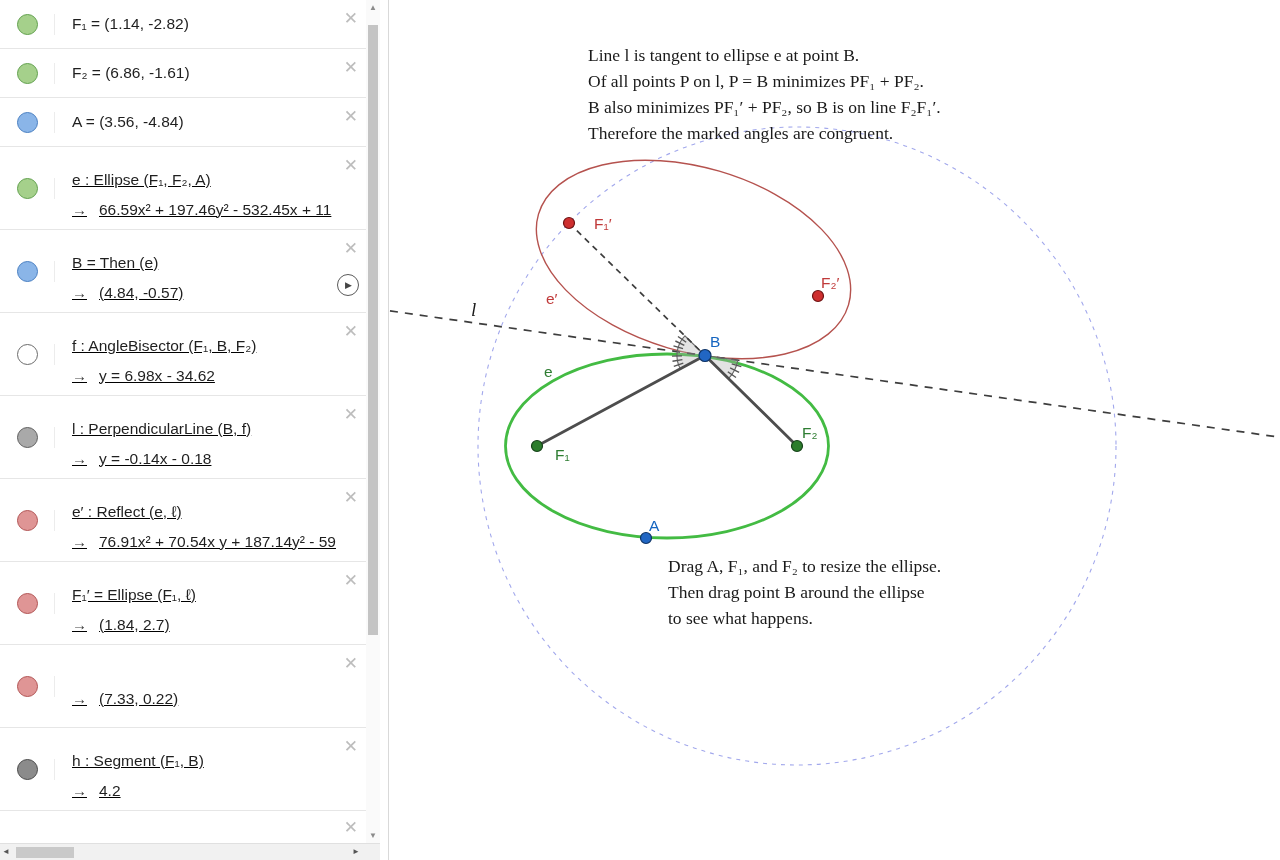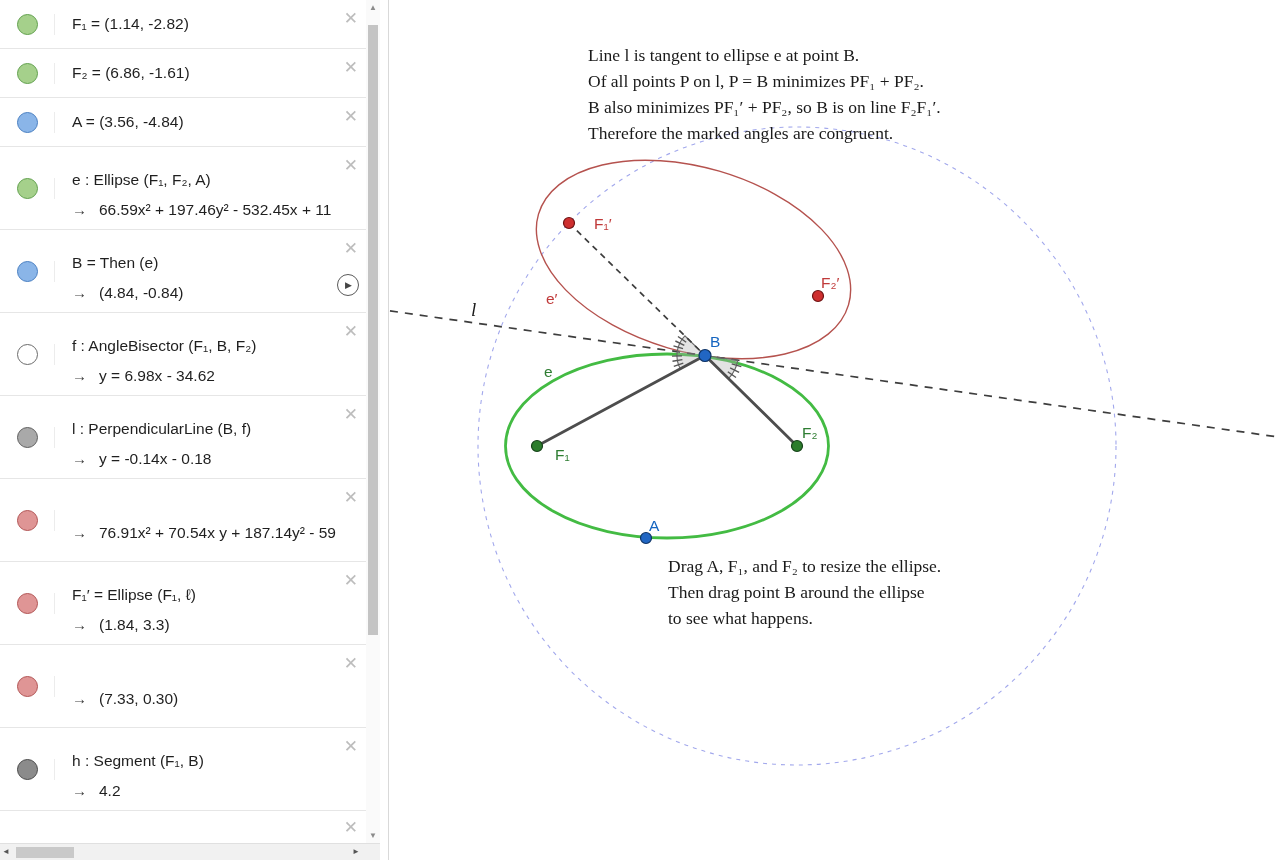--- a/index.html
+++ b/index.html
@@ -14,21 +14,21 @@
   .row.two { height:83px; }
   .marble-cell { width:55px; flex:0 0 55px; display:flex; align-items:center; justify-content:center; border-right:1px solid #ececec; }
   .marble { width:21px; height:21px; border-radius:50%; display:block; }
   .marble.green { background:#a5d08b; border:1px solid #62a14e; }
   .marble.blue  { background:#8ab5e8; border:1px solid #4a80c2; }
   .marble.white { background:#ffffff; border:1px solid #6b6b6b; }
   .marble.gray  { background:#a9a9a9; border:1px solid #5f5f5f; }
   .marble.darkgray { background:#8b8b8b; border:1px solid #4a4a4a; }
   .marble.red   { background:#df9595; border:1px solid #b25555; }
   .rcontent { flex:1; padding:0 6px 0 17px; display:flex; flex-direction:column; justify-content:center; overflow:hidden; }
-  .row.two .rcontent { justify-content:flex-start; padding-top:13px; }
+  .row.two .rcontent { justify-content:flex-start; padding-top:13px;text-decoration:underline; }
   .rlabel { font-size:15.5px; color:#1f1f1f; white-space:nowrap; }
   .rvalue-line { margin-top:12px; font-size:15.5px; color:#1f1f1f; white-space:nowrap; display:flex; align-items:center; }
   .rarrow { color:#3c3c3c; margin-right:12px; font-size:15px; }
   .close-x { position:absolute; right:8px; top:10px; font-size:17px; color:#bdbdbd; line-height:1; cursor:pointer; }
   .play-btn { position:absolute; right:7px; top:44px; width:22px; height:22px; border:1.6px solid #5a5a5a; border-radius:50%;
     display:flex; align-items:center; justify-content:center; font-size:9px; color:#444; cursor:pointer; }
   .play-btn span { margin-left:1px; }
 
   
   #vscroll { position:absolute; left:366px; top:0; width:14px; height:843px; background:#fafafa; }
@@ -100,21 +100,21 @@
     </div>
 
     <div class="row two">
       <div class="marble-cell">
           <span class="marble blue"></span>
         </div>
       <div class="rcontent">
         <div class="rlabel">B = Then (e)</div>
         <div class="rvalue-line">
             <span class="rarrow">→</span>
-            <span>(4.84, -0.84)</span>
+            <span>(4.84, -0.57)</span>
           </div>
       </div>
       <span class="close-x">✕</span>
       <span class="play-btn">
           <span>▶</span>
         </span>
     </div>
 
     <div class="row two">
       <div class="marble-cell">
@@ -142,50 +142,51 @@
           </div>
       </div>
       <span class="close-x">✕</span>
     </div>
 
     <div class="row two">
       <div class="marble-cell">
           <span class="marble red"></span>
         </div>
       <div class="rcontent">
+        <div class="rlabel">e′ : Reflect (e, ℓ)</div>
         <div class="rvalue-line">
             <span class="rarrow">→</span>
             <span>76.91x² + 70.54x y + 187.14y² - 59</span>
           </div>
       </div>
       <span class="close-x">✕</span>
     </div>
 
     <div class="row two">
       <div class="marble-cell">
           <span class="marble red"></span>
         </div>
       <div class="rcontent">
         <div class="rlabel">F₁′ = Ellipse (F₁, ℓ)</div>
         <div class="rvalue-line">
             <span class="rarrow">→</span>
-            <span>(1.84, 3.3)</span>
+            <span>(1.84, 2.7)</span>
           </div>
       </div>
       <span class="close-x">✕</span>
     </div>
 
     <div class="row two">
       <div class="marble-cell">
           <span class="marble red"></span>
         </div>
       <div class="rcontent">
         <div class="rvalue-line">
             <span class="rarrow">→</span>
-            <span>(7.33, 0.30)</span>
+            <span>(7.33, 0.22)</span>
           </div>
       </div>
       <span class="close-x">✕</span>
     </div>
 
     <div class="row two">
       <div class="marble-cell">
           <span class="marble darkgray"></span>
         </div>
       <div class="rcontent">

